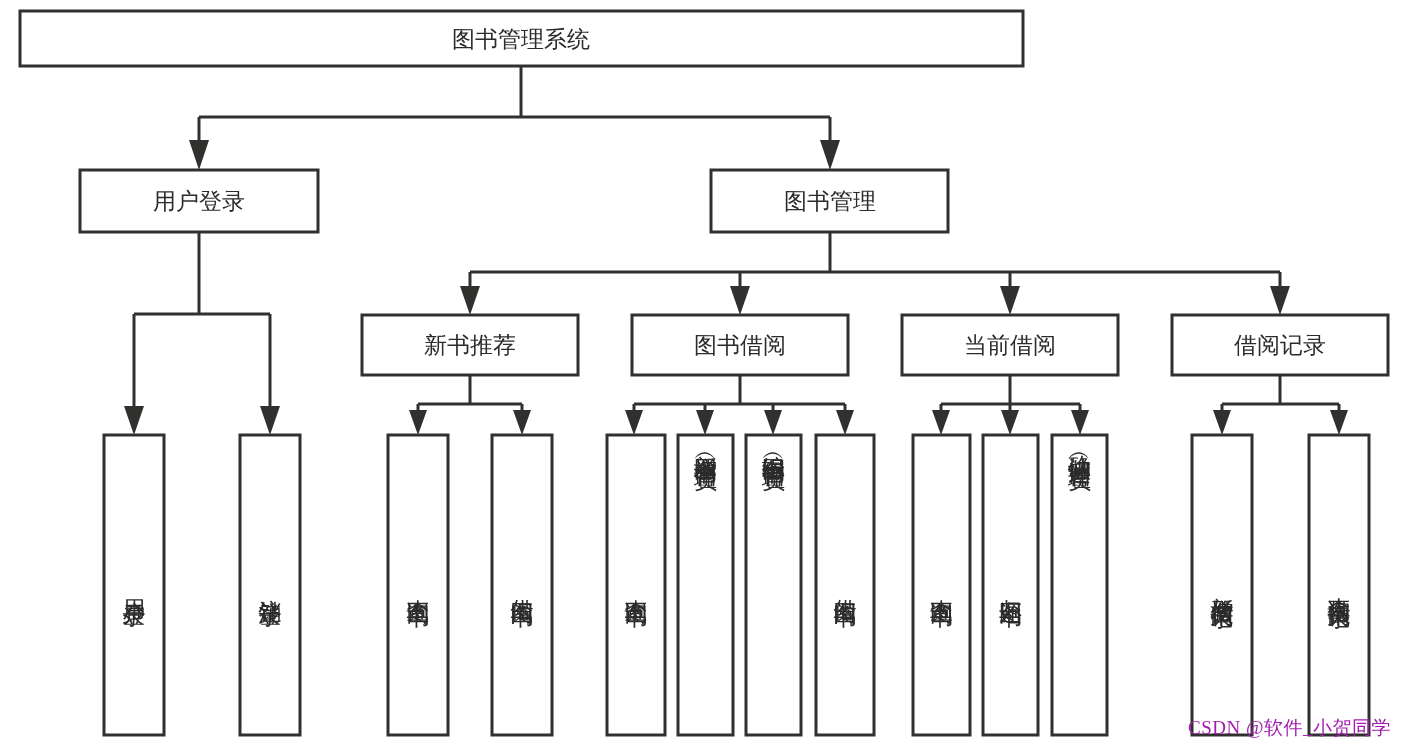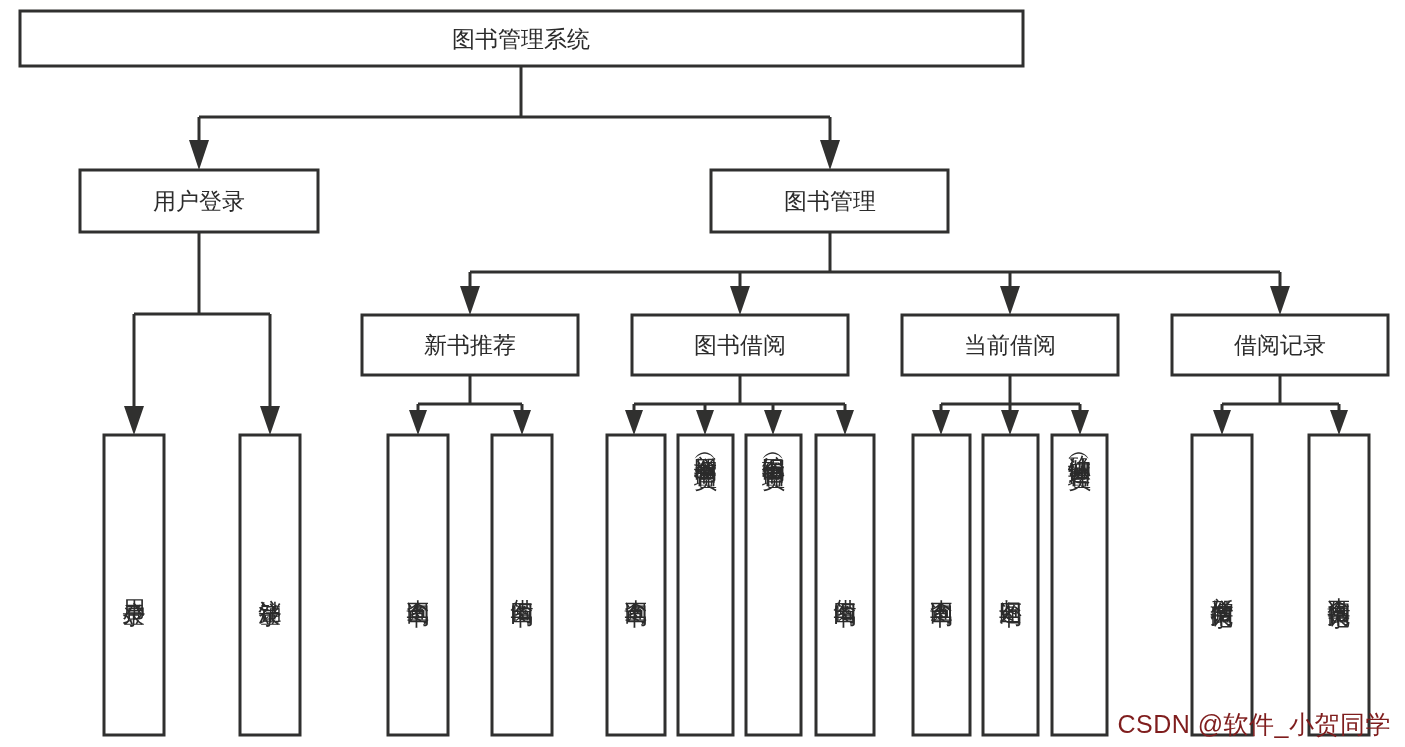--- a/index.html
+++ b/index.html
@@ -64,23 +64,23 @@
     font-size: 23px;
     color: #2b2b2b;
     line-height: 1;
     white-space: nowrap;
     font-family: "DejaVu Sans", "Liberation Sans", sans-serif;
   }
   .watermark {
     position: absolute;
     right: 14px;
     bottom: 6px;
-    font-size: 25px;
-    color: #7f1d1d;
-    font-family: Liberation Sans, sans-serif;
+    font-size: 19px;
+    color: #a21caf;
+    font-family: Liberation Serif, serif;
     white-space: nowrap;
     letter-spacing: 0.5px;
   }
 </style>
 </head>
 <body>
 
 <div id="diagram-root">
 
   <svg class="flow" viewBox="0 0 1405 747" xmlns="http://www.w3.org/2000/svg">

